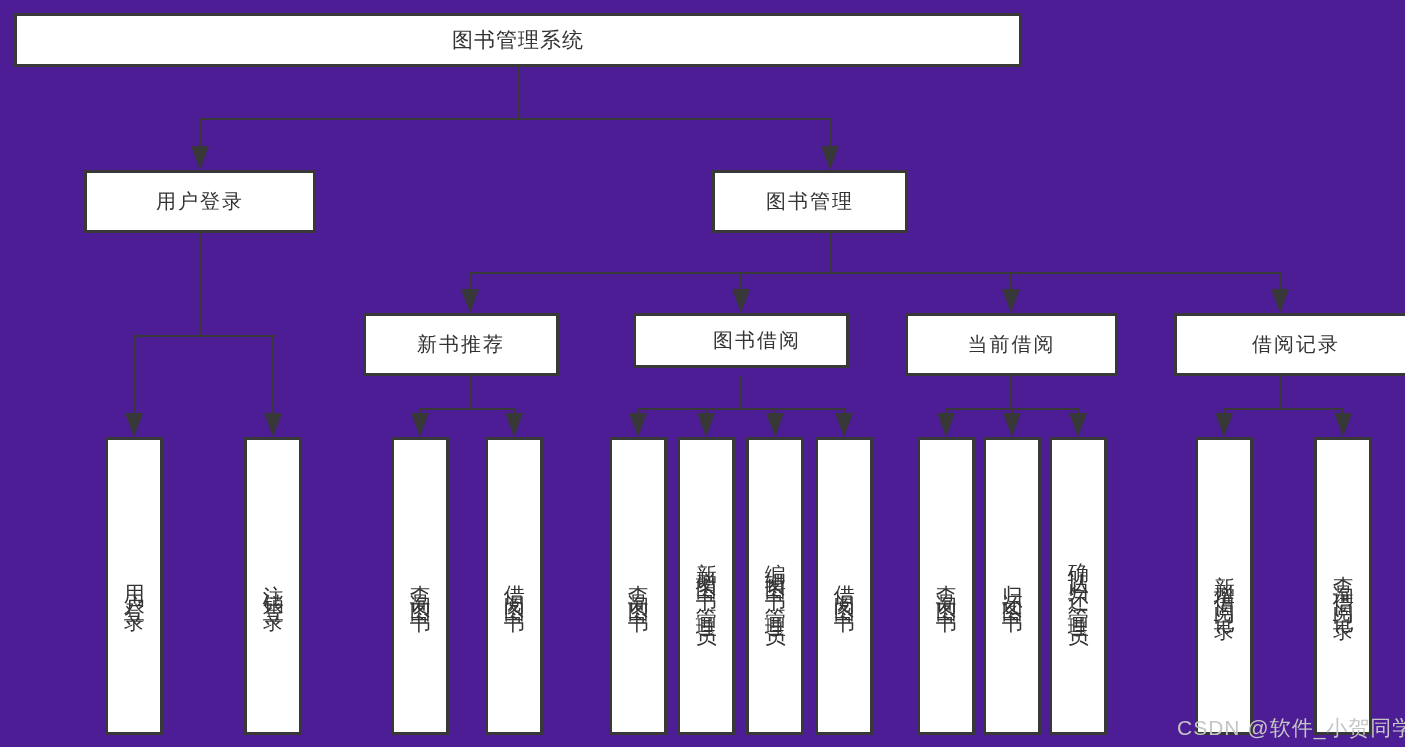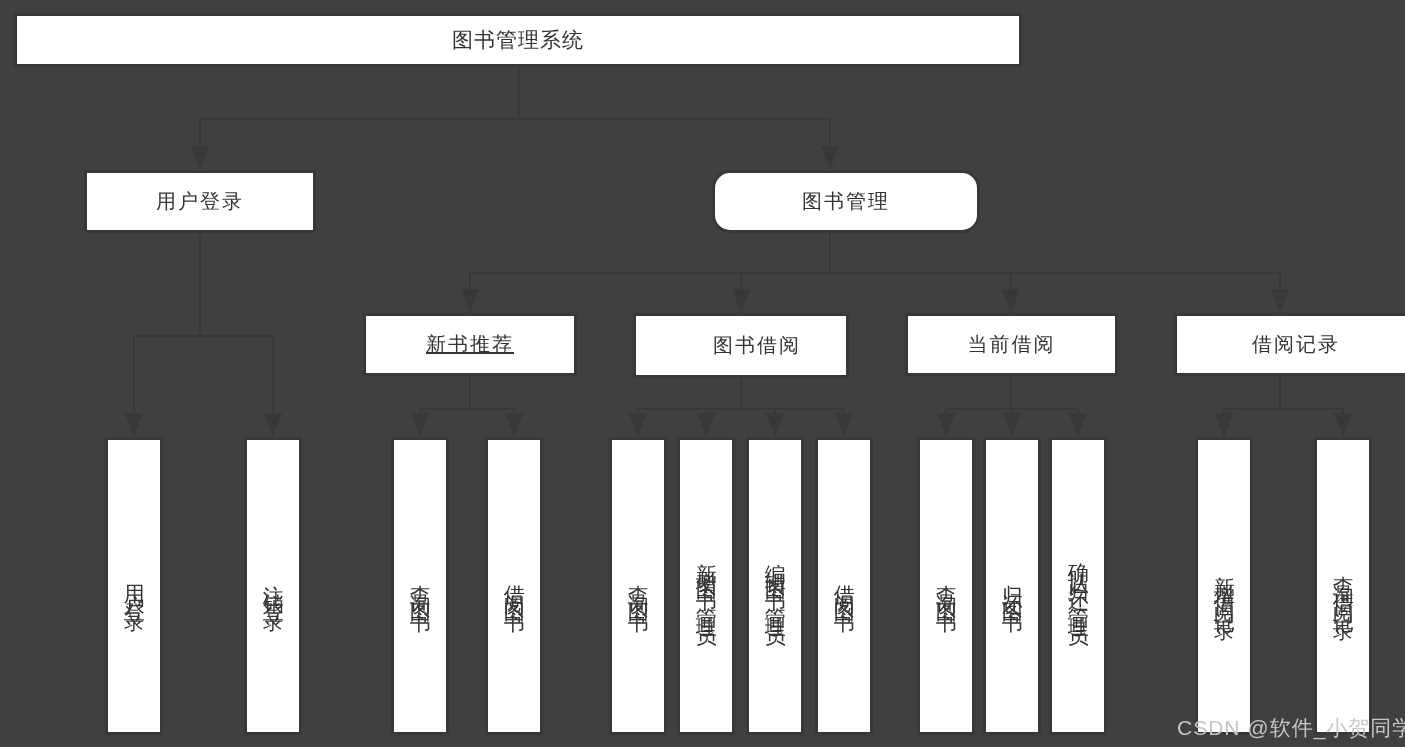--- a/index.html
+++ b/index.html
@@ -1,17 +1,17 @@
 <!DOCTYPE html>
 <html><head>
 <meta charset="utf-8">
 <style>
   html,body { margin:0; padding:0; background:#fff; }
   .canvas {
-    position:relative; width:1405px; height:747px; background:#404040;
+    position:relative; width:1405px; height:747px; background:#4c1d95;
     font-family:"Liberation Sans", sans-serif; overflow:hidden;
   }
   .node {
     position:absolute; background:#ffffff; border:3px solid #383838;
     box-sizing:border-box; display:flex; align-items:center; justify-content:center;
     color:#333333;
   }
   .root-node { font-size:21px; letter-spacing:1px; }
   .h-node { font-size:20px; letter-spacing:2px; }
   .leaf { top:437px; width:58px; height:298px; font-size:21px; }
@@ -35,28 +35,28 @@
 
 <div class="canvas">
 
   <div class="node root-node" style="left:14px; top:13px; width:1008px; height:54px;">
     <span>图书管理系统</span>
   </div>
 
   <div class="node h-node" style="left:84px; top:170px; width:232px; height:63px;">
     <span>用户登录</span>
   </div>
-  <div class="node h-node" style="left:712px; top:170px; width:268px; height:63px;border-radius:18px;">
+  <div class="node h-node" style="left:712px; top:170px; width:196px; height:63px;">
     <span>图书管理</span>
   </div>
 
-  <div class="node h-node" style="left:363px; top:313px; width:214px; height:63px;text-decoration:underline;">
+  <div class="node h-node" style="left:363px; top:313px; width:196px; height:63px;">
     <span>新书推荐</span>
   </div>
-  <div class="node h-node" style="left:633px; top:313px; width:216px; height:65px;padding-left:32px;">
+  <div class="node h-node" style="left:633px; top:313px; width:216px; height:55px;padding-left:32px;">
     <span>图书借阅</span>
   </div>
   <div class="node h-node" style="left:905px; top:313px; width:213px; height:63px;justify-content:center;">
     <span>当前借阅</span>
   </div>
   <div class="node h-node" style="left:1174px; top:313px; width:244px; height:63px;">
     <span>借阅记录</span>
   </div>
 
   <div class="node leaf" style="left:105px;">

